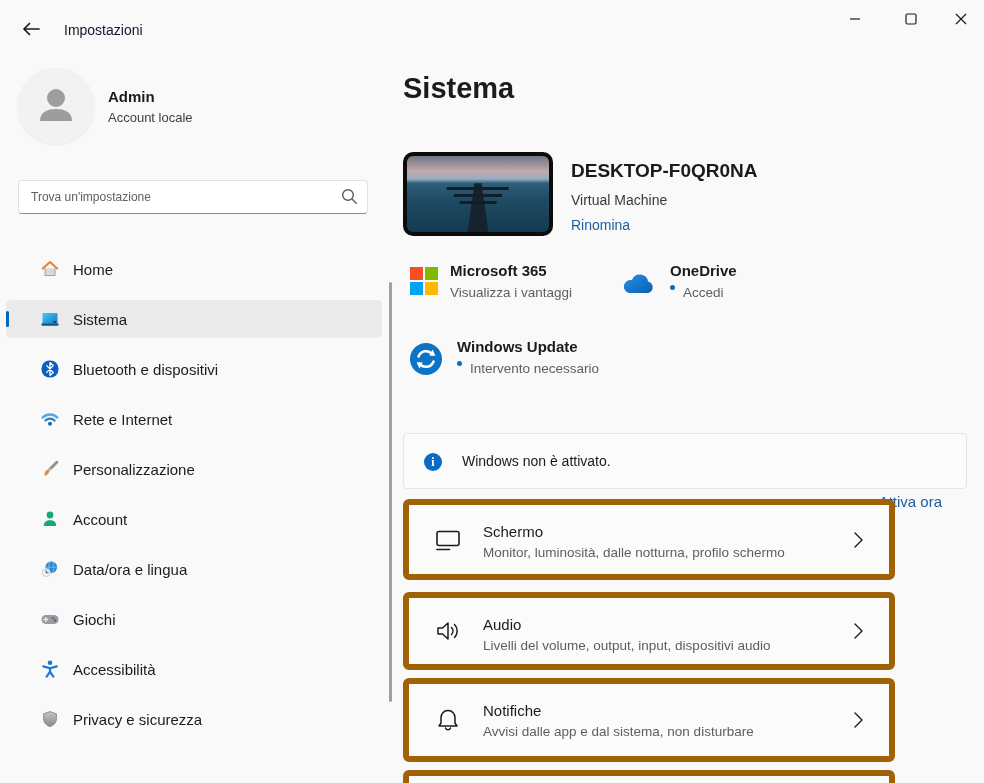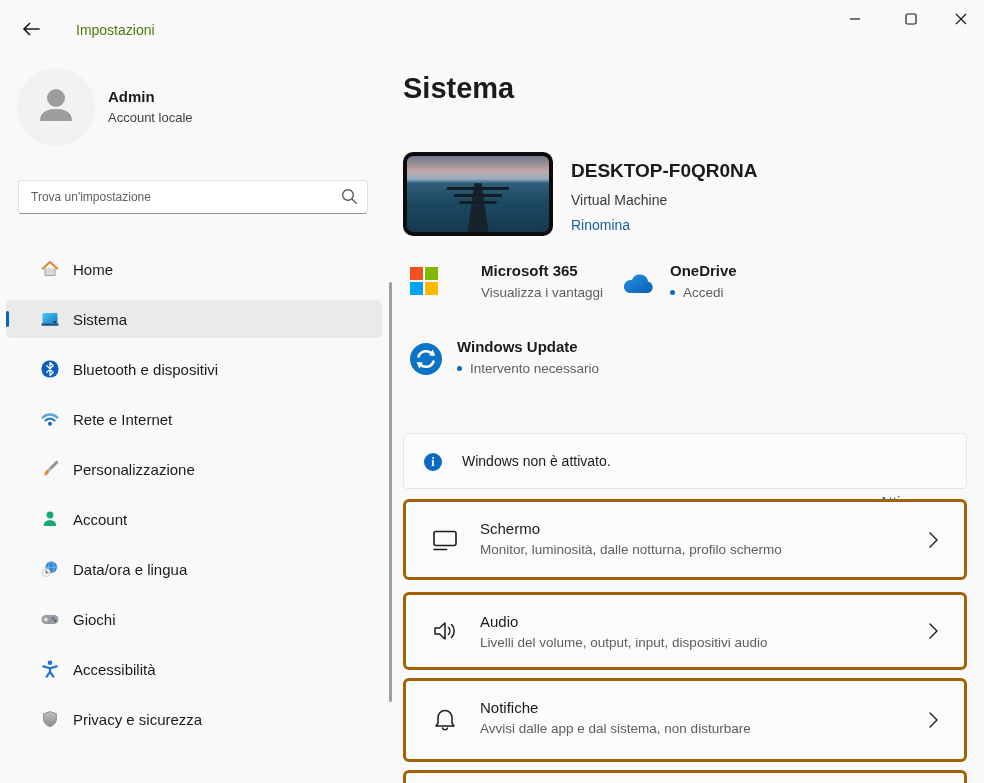--- a/index.html
+++ b/index.html
@@ -6,21 +6,21 @@
   html,body { width:984px; height:783px; }
   body {
     font-family:"Liberation Sans","DejaVu Sans",sans-serif;
     background:#f9f9f9; color:#1b1b1b; overflow:hidden;
   }
   #app { position:relative; width:984px; height:783px; background:#f9f9f9; overflow:hidden; }
 
   
   .back-btn { position:absolute; left:14px; top:14px; width:34px; height:30px;
     display:flex; align-items:center; justify-content:center; border-radius:4px; cursor:pointer; }
-  .app-title { position:absolute; left:64px; top:22px; font-size:14px; color:#4d7c0f;margin-left:12px; }
+  .app-title { position:absolute; left:64px; top:22px; font-size:14px; color:#0f172a; }
   .win-btn { position:absolute; top:0; width:46px; height:38px;
     display:flex; align-items:center; justify-content:center; cursor:pointer; }
   .win-btn.min { left:832px; } .win-btn.max { left:888px; } .win-btn.close { left:938px; }
 
   
   .profile { position:absolute; left:18px; top:66px; width:340px; height:80px; cursor:pointer; }
   .avatar { position:absolute; left:0; top:2px; width:76px; height:76px; border-radius:50%;
     background:#f2f2f2; box-shadow:0 1px 3px rgba(0,0,0,.08); display:flex; align-items:center; justify-content:center; }
   .profile-name { position:absolute; left:90px; top:22px; font-size:15px; font-weight:700; }
   .profile-sub { position:absolute; left:90px; top:44px; font-size:13px; color:#404040; }
@@ -59,38 +59,38 @@
   .pier-arm { position:absolute; left:50%; transform:translateX(-50%); height:3px; background:#131d26; }
   .arm1 { top:41%; width:44%; } .arm2 { top:50%; width:34%; } .arm3 { top:59%; width:26%; }
 
   .device-name { position:absolute; left:571px; top:160px; font-size:19px; font-weight:700; }
   .device-type { position:absolute; left:571px; top:192px; font-size:14px; color:#3a3a3a; }
   .link { color:#1a5fa0; cursor:pointer; }
   .rename-link { position:absolute; left:571px; top:217px; font-size:14px; }
 
   .quick { position:absolute; cursor:pointer; }
   .quick-title { font-size:15px; font-weight:700; color:#1b1b1b; }
-  .quick-sub { font-size:13.5px; color:#5e5e5e; margin-top:6px; display:flex; align-items:center; }
+  .quick-sub { font-size:13.5px; color:#5e5e5e; margin-top:6px; display:flex; }
   .dot { width:5px; height:5px; border-radius:50%; background:#0b6bc3; margin-right:8px; flex:0 0 auto; }
 
   .ms-logo { position:absolute; left:410px; top:267px; width:28px; height:28px; }
   .ms-logo span { position:absolute; width:13px; height:13px; }
   .ms-r { left:0; top:0; background:#f25022; } .ms-g { right:0; top:0; background:#7fba00; }
   .ms-b { left:0; bottom:0; background:#00a4ef; } .ms-y { right:0; bottom:0; background:#ffb900; }
 
   .banner { position:absolute; left:403px; top:433px; width:564px; height:56px;
     background:#fbfbfb; border:1px solid #e5e5e5; border-radius:4px; }
   .banner-icon { position:absolute; left:20px; top:19px; width:18px; height:18px; border-radius:50%;
     background:#0b6bc3; color:#fff; font-size:12px; font-weight:700; display:flex;
     align-items:center; justify-content:center; font-family:"Liberation Serif","DejaVu Serif",serif; }
   .banner-text { position:absolute; left:58px; top:19px; font-size:14px; }
   .banner-action { position:absolute; right:24px; top:19px; font-size:15px;margin-top:40px; }
 
-  .card { position:absolute; left:403px; width:564px; background:#fbfbfb;
-    border:3px solid #a16207; border-radius:6px; cursor:pointer; }
+  .card { position:absolute; left:403px; width:492px; background:#fbfbfb;
+    border:6px solid #a16207; border-radius:6px; cursor:pointer; }
   .card-schermo { top:499px; height:81px; }
   .card-audio { top:592px; height:78px; }
   .card-notifiche { top:678px; height:84px; }
   .card-partial { top:770px; height:30px; }
   .card-icon { position:absolute; left:24px; top:50%; transform:translateY(-50%); width:30px; height:30px; }
   .card-title { position:absolute; left:74px; top:18px; font-size:15px; }
   .card-sub { position:absolute; left:74px; top:40px; font-size:13.5px; color:#5e5e5e; }
   .chevron { position:absolute; right:26px; top:50%; transform:translateY(-50%); }
 </style>
 </head>
@@ -271,21 +271,21 @@
   <div class="device-name">DESKTOP-F0QR0NA</div>
   <div class="device-type">Virtual Machine</div>
   <div class="rename-link link">Rinomina</div>
 
   <div class="ms-logo">
     <span class="ms-r"></span>
       <span class="ms-g"></span>
       <span class="ms-b"></span>
       <span class="ms-y"></span>
   </div>
-  <div class="quick" style="left:481px; top:262px;">
+  <div class="quick" style="left:450px; top:262px;">
     <div class="quick-title">Microsoft 365</div>
     <div class="quick-sub">
       <span>Visualizza i vantaggi</span>
     </div>
   </div>
 
   <svg style="position:absolute; left:619px; top:272px;" width="38" height="25" viewBox="0 0 38 25">
     <defs>
         <linearGradient id="od" x1="0" y1="0" x2="1" y2="1">
       <stop offset="0" stop-color="#2490e8"></stop>

